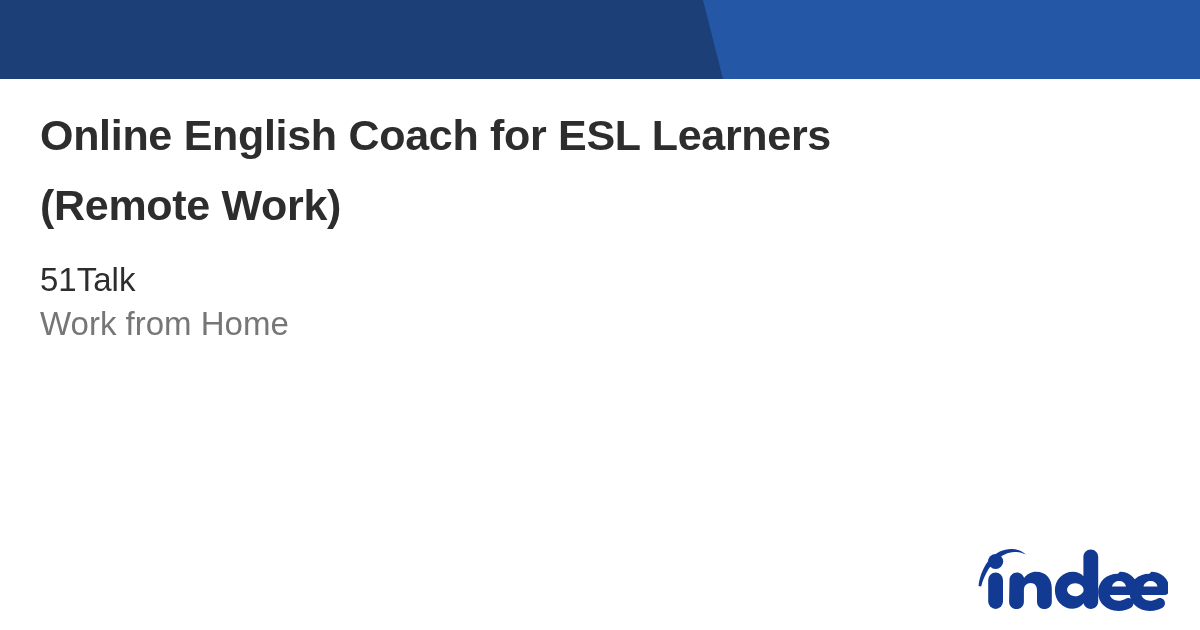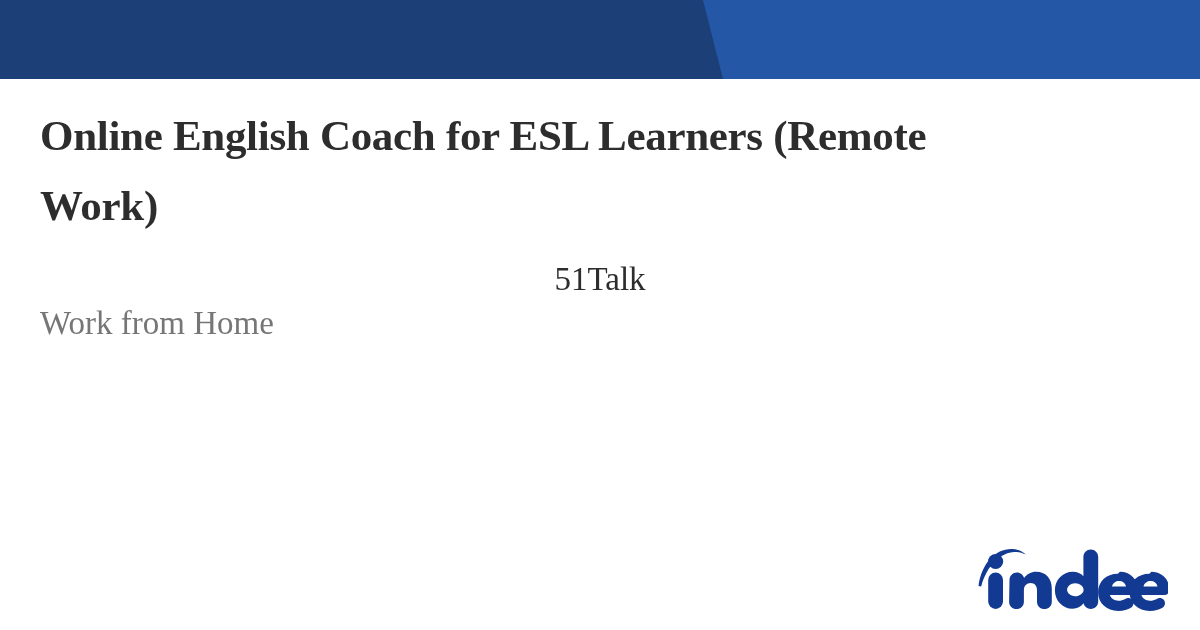--- a/index.html
+++ b/index.html
@@ -37,40 +37,38 @@
   }
 
   
   .content {
     position: absolute;
     top: 79px;
     left: 0;
     width: 1200px;
     height: 551px;
     padding: 22px 40px 0 40px;
-    font-family: Liberation Serif, serif;
   }
 
   .job-title {
     font-size: 43px;
     font-weight: bold;
     line-height: 1.62;
     letter-spacing: -0.3px;
     color: #2d2d2d;
     max-width: 930px;
     word-wrap: break-word;
   }
 
   .company-name {
     margin-top: 20px;
     font-size: 33px;
     font-weight: normal;
     line-height: 1.2;
     color: #2d2d2d;
-    text-align: center;
   }
 
   .job-location {
     margin-top: 4px;
     font-size: 33px;
     font-weight: normal;
     line-height: 1.2;
     color: #767676;
   }
 

